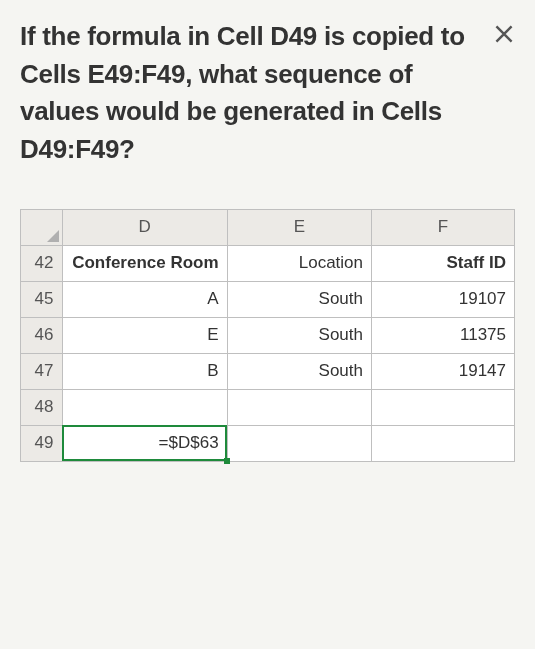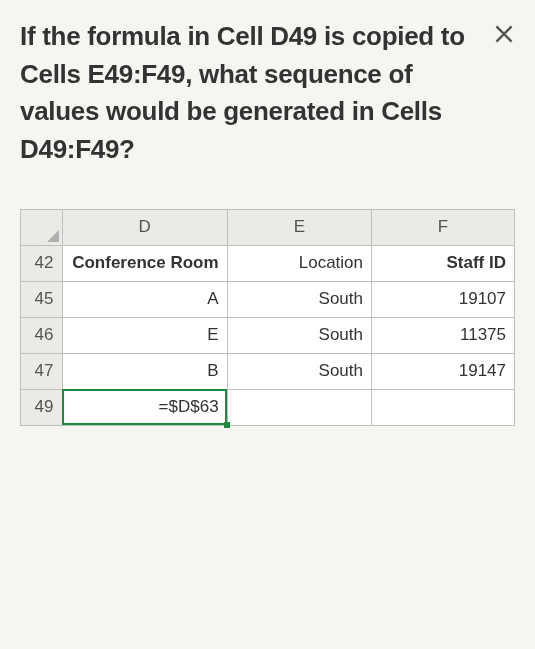--- a/index.html
+++ b/index.html
@@ -155,19 +155,25 @@
     <td>South</td>
     <td>11375</td>
   </tr>
   <tr>
     <th class="row-header">47</th>
     <td>B</td>
     <td>South</td>
     <td>19147</td>
   </tr>
   <tr>
+    <th class="row-header">48</th>
+    <td></td>
+    <td></td>
+    <td></td>
+  </tr>
+  <tr>
     <th class="row-header">49</th>
     <td class="formula-cell">=$D$63</td>
     <td></td>
     <td></td>
   </tr>
 </tbody>
   </table>
 
 </body></html>

